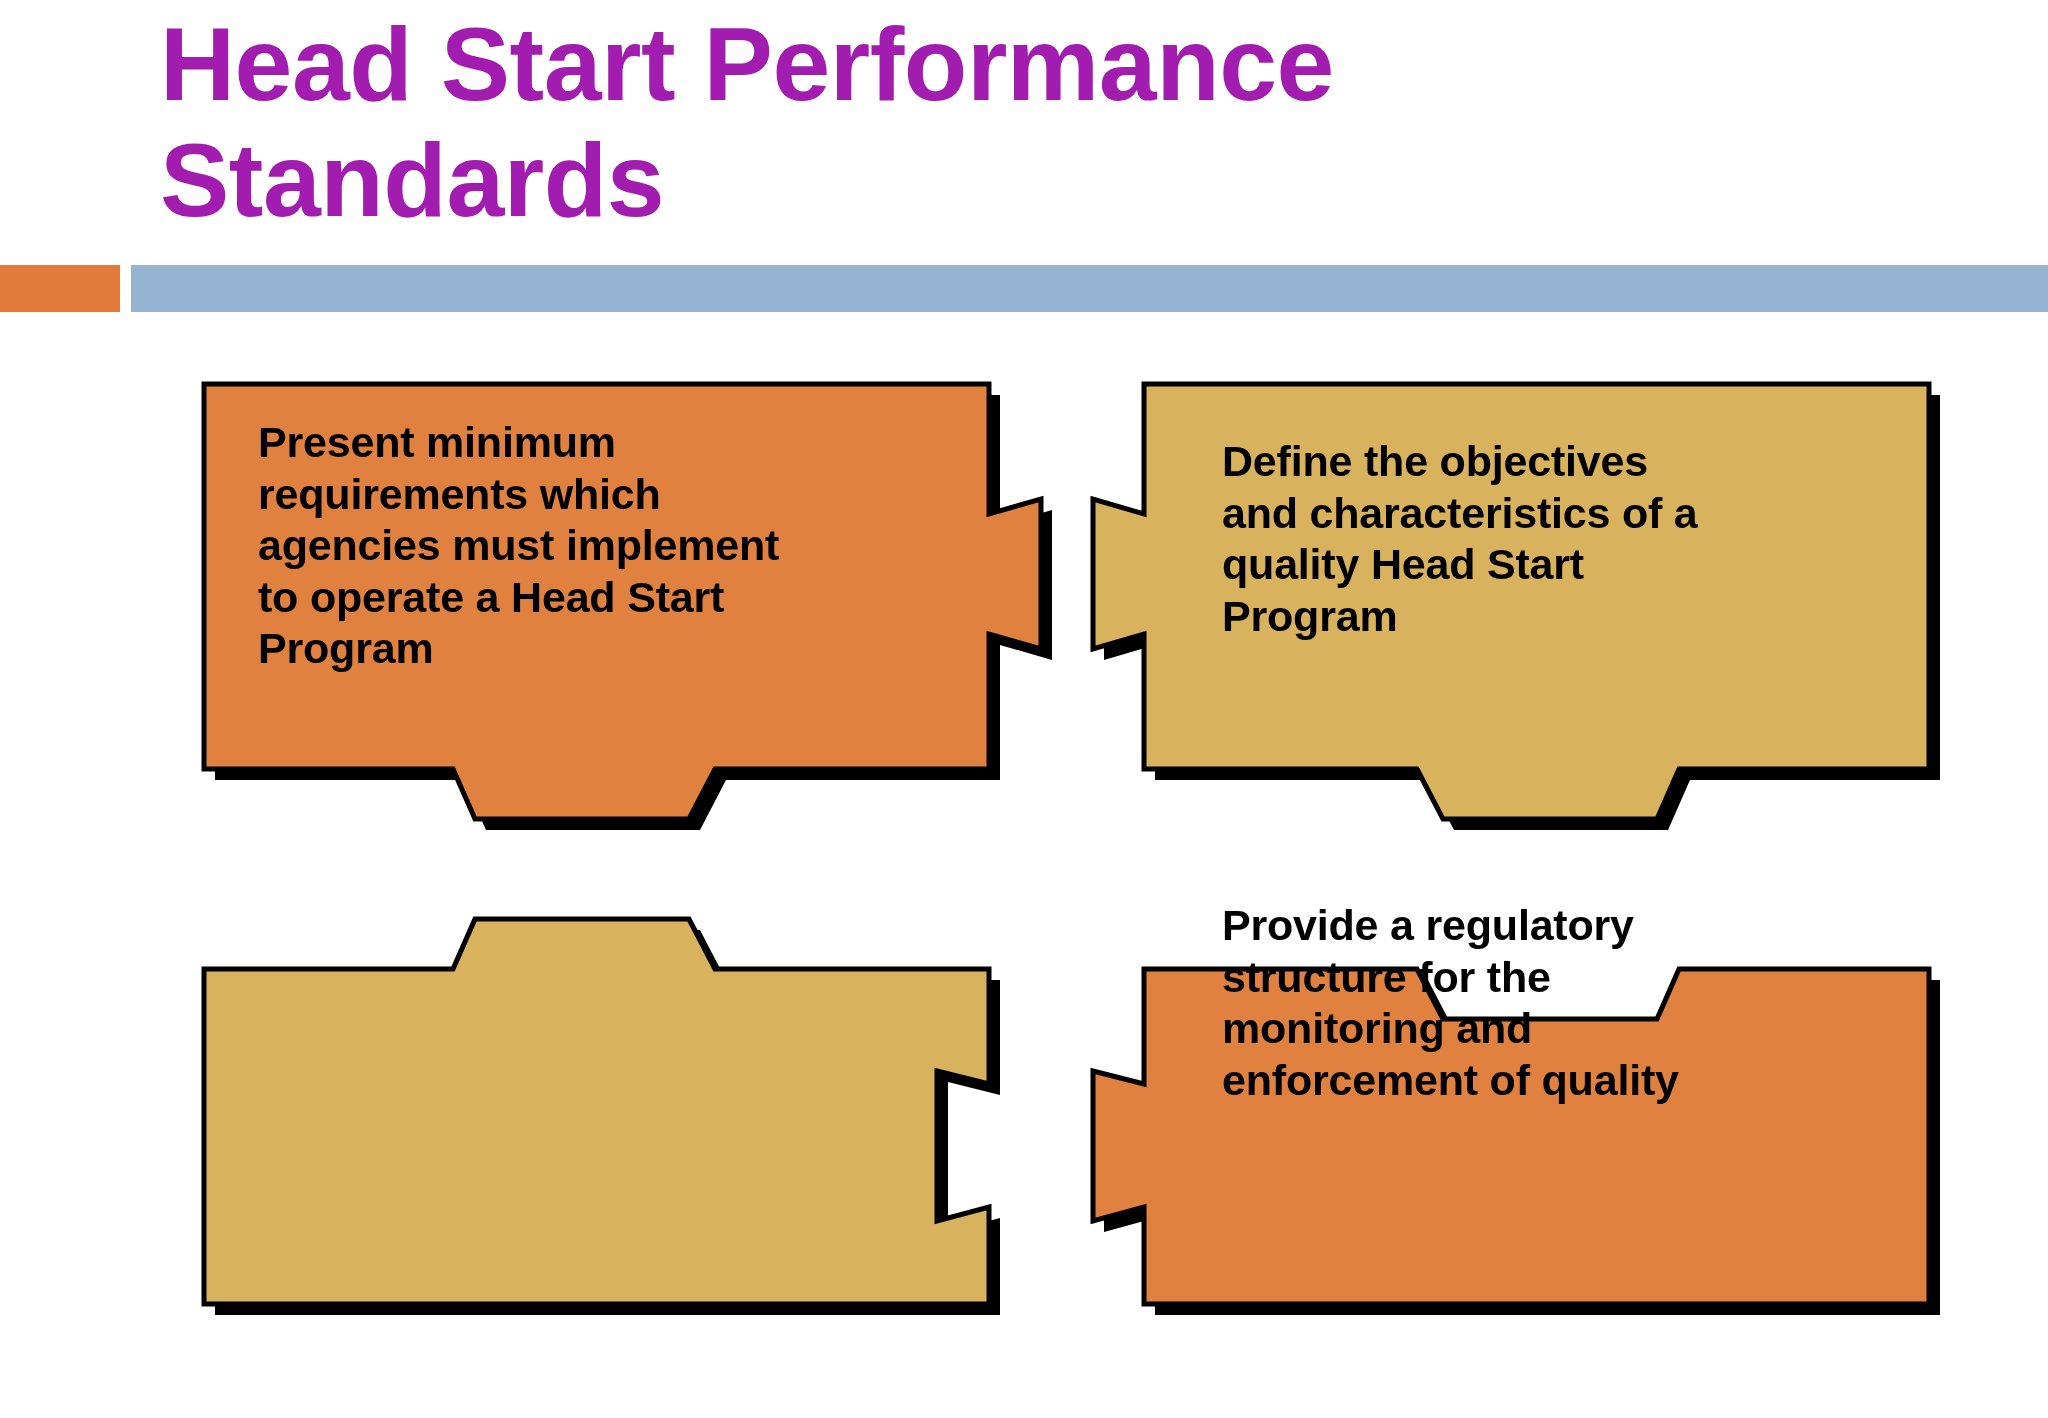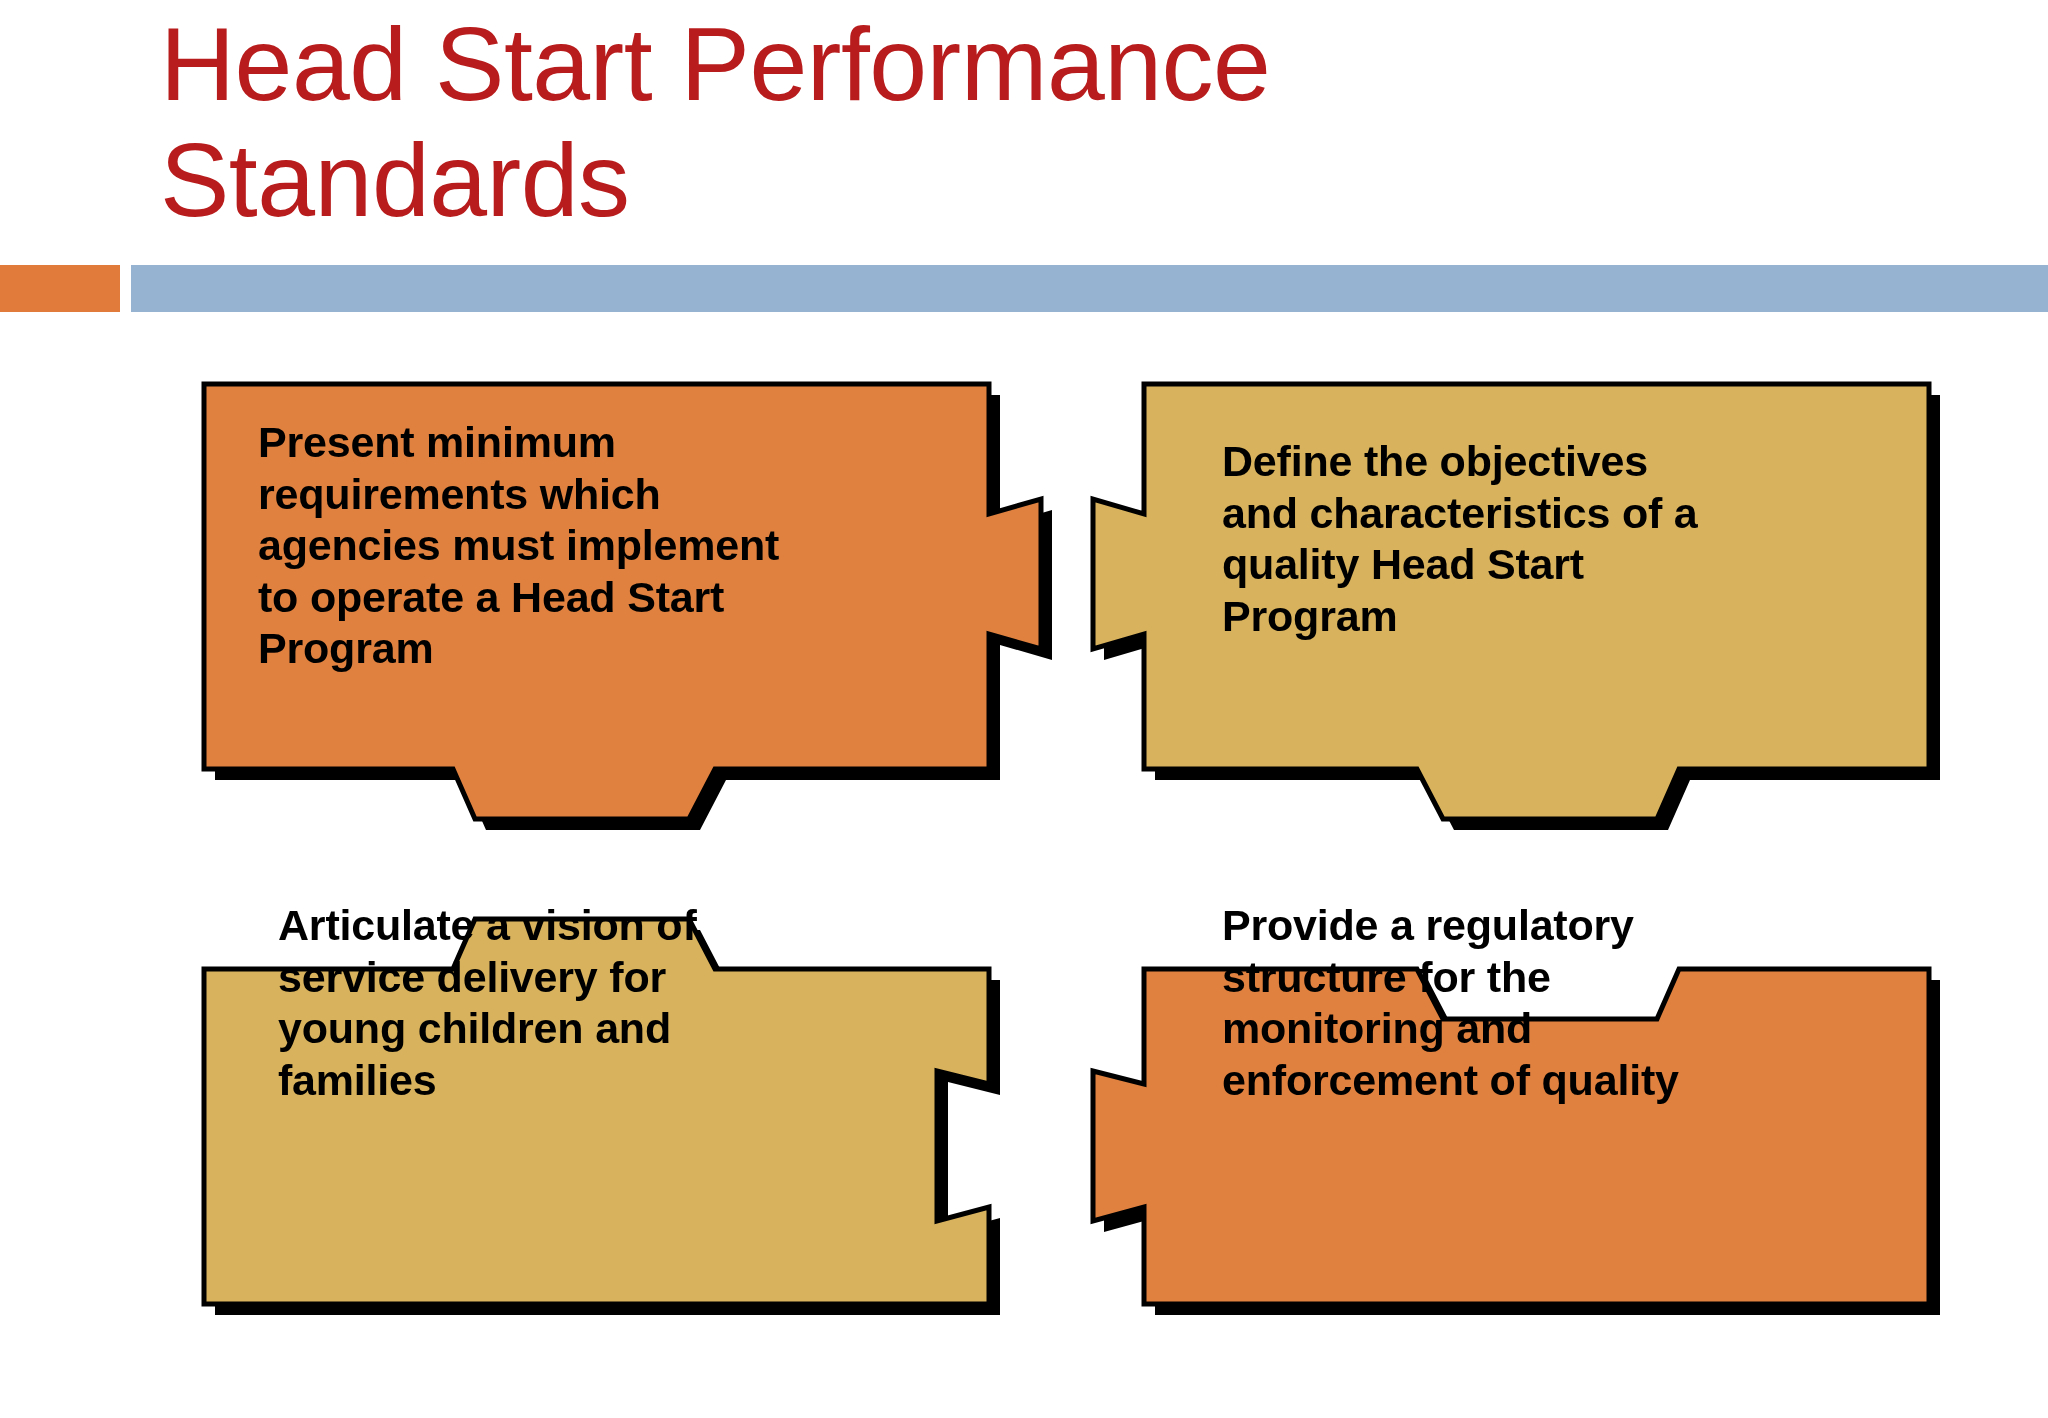--- a/index.html
+++ b/index.html
@@ -15,23 +15,23 @@
     font-family: "Liberation Sans", sans-serif;
     position: relative;
   }
 
   
   #slide-title {
     position: absolute;
     left: 160px;
     top: 6px;
     width: 1600px;
-    color: #b91c1c;
+    color: #a21caf;
     font-family: "Liberation Sans", sans-serif;
-    font-weight: 400;
+    font-weight: 700;
     font-size: 104px;
     line-height: 1.12;
     letter-spacing: -0.5px;
     white-space: pre-line;
   }
 
   
   #accent-bar-orange {
     position: absolute;
     left: 0;
@@ -123,23 +123,19 @@
 requirements which
 agencies must implement
 to operate a Head Start
 Program</div>
 
   <div class="piece-text" id="piece-text-2">Define the objectives
 and characteristics of a
 quality Head Start
 Program</div>
 
-  <div class="piece-text" id="piece-text-3">Articulate a vision of
-service delivery for
-young children and
-families</div>
 
   <div class="piece-text" id="piece-text-4">Provide a regulatory
 structure for the
 monitoring and
 enforcement of quality</div>
 
 </div>
 
 </body></html>

